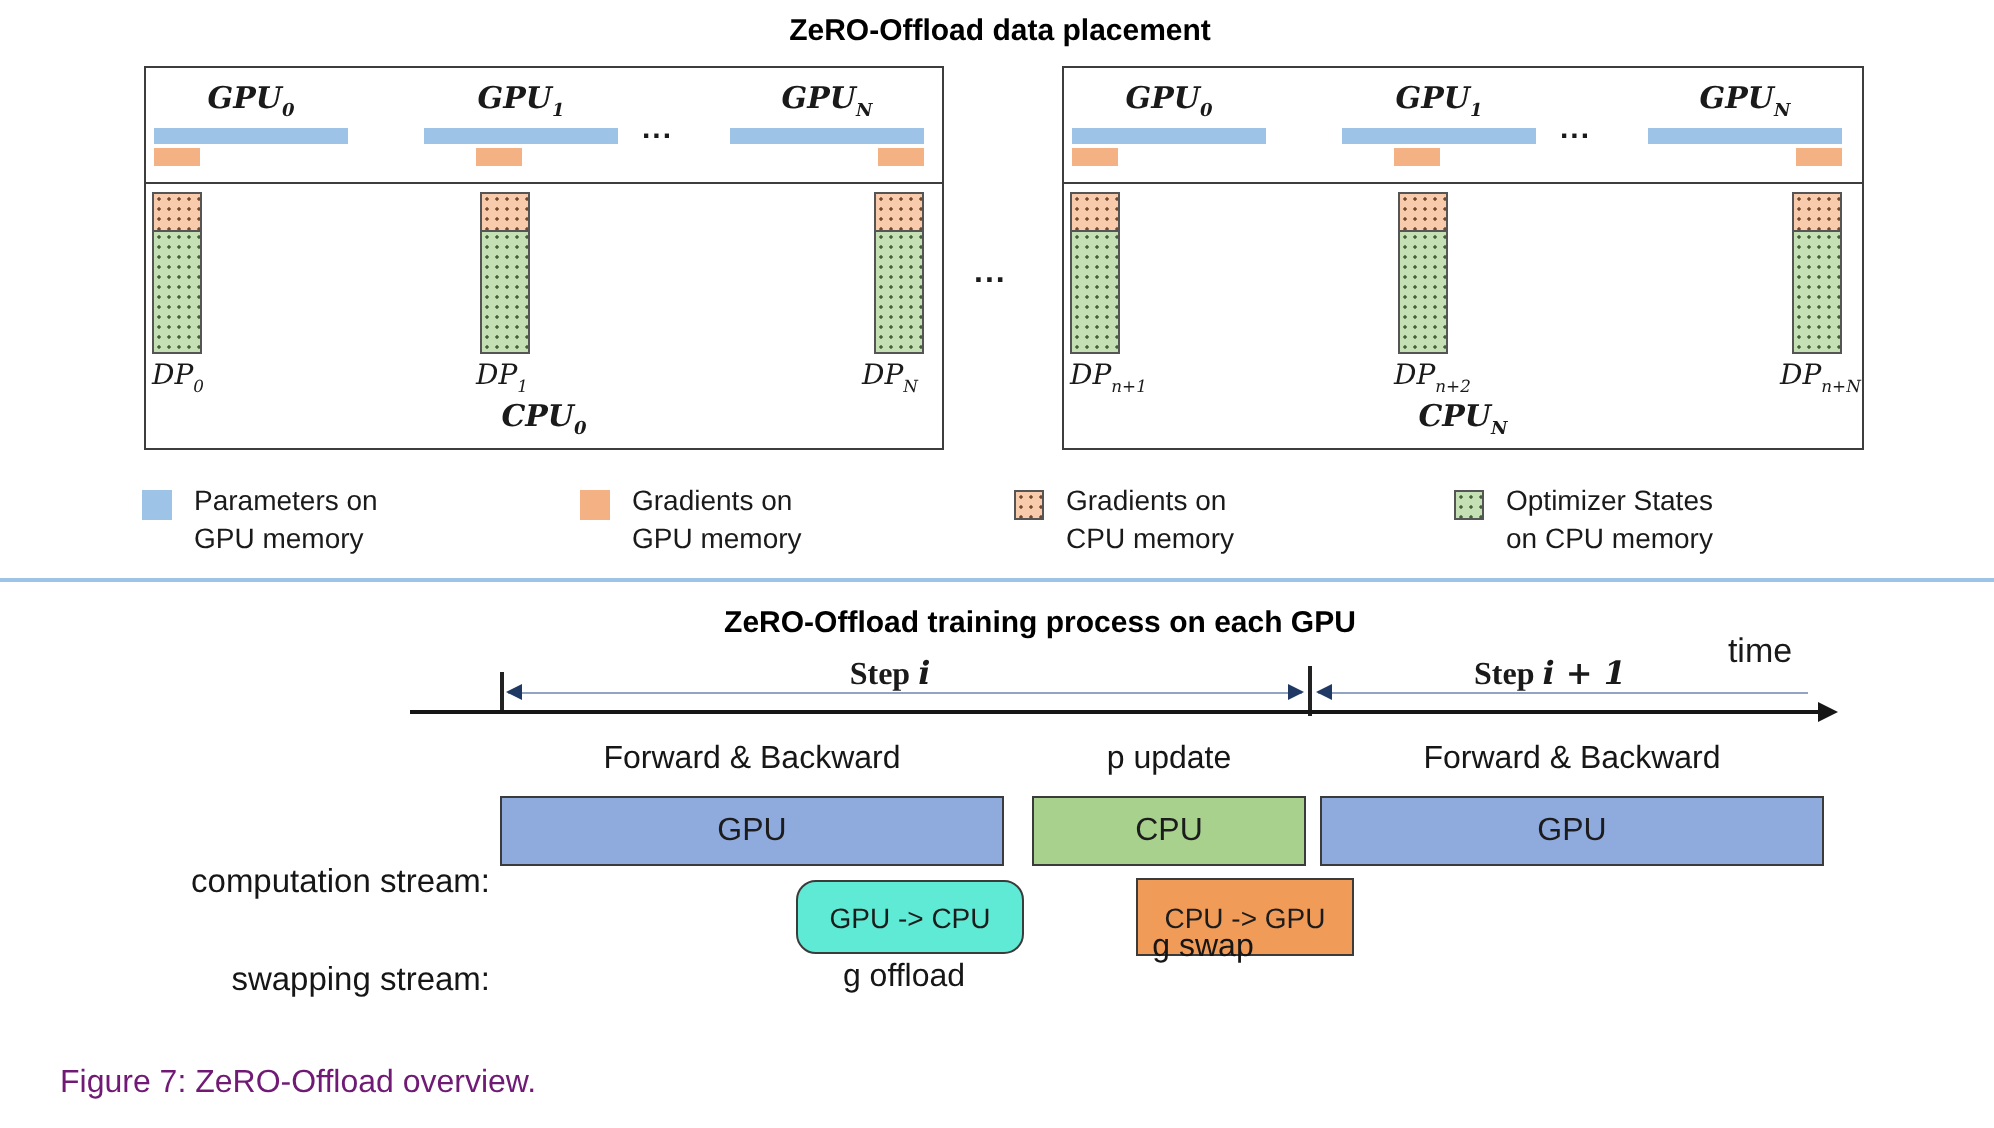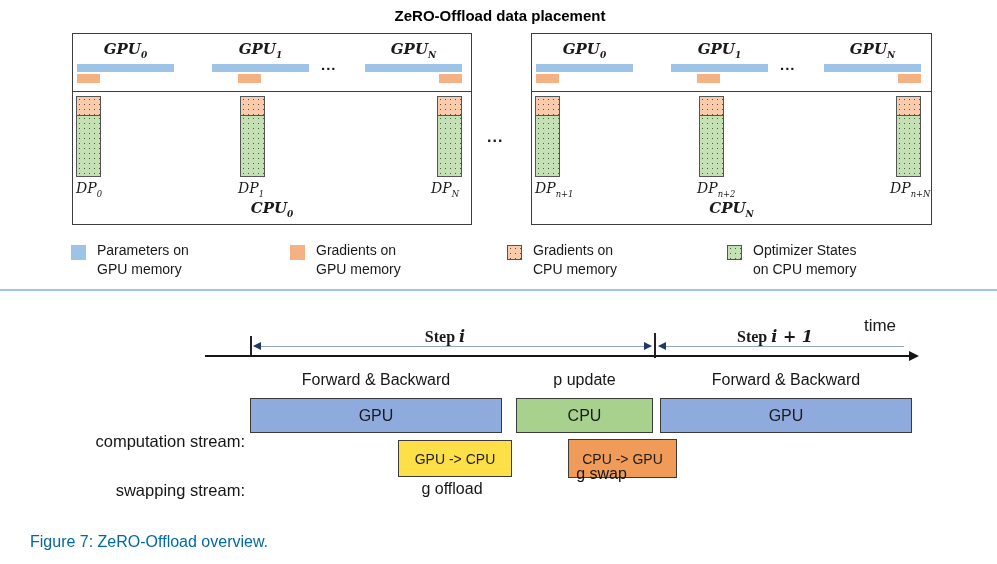--- a/index.html
+++ b/index.html
@@ -58,24 +58,24 @@
   .time-axis{position:absolute;left:205px;top:355px;width:706px;height:2px;background:#161616;}
   .time-ah{position:absolute;left:909px;top:351px;width:0;height:0;
     border-top:5px solid transparent;border-bottom:5px solid transparent;border-left:10px solid #161616;}
   .step-label{font-size:16px;font-family:"Liberation Serif",serif;font-weight:bold;}
   .mvar{font-family:"DejaVu Serif","Liberation Serif",serif;font-style:italic;}
   .phase-label{font-size:16px;color:#161616;}
   .stream-label{font-size:16.5px;color:#161616;}
   .stream-box{position:absolute;box-sizing:border-box;border:1.6px solid #3b3b3b;
     display:flex;align-items:center;justify-content:center;font-size:16px;color:#1c1c1c;}
   .sb-blue{background:#8FAADC;} .sb-green{background:#A9D18E;}
-  .sb-yellow{background:#fde047;font-size:14px;} .sb-orange{background:#F09B58;font-size:14px;}
+  .sb-yellow{background:#5eead4;font-size:14px;border-radius:10px;} .sb-orange{background:#F09B58;font-size:14px;}
   .under-label{font-size:16px;color:#161616;}
 
-  .caption{position:absolute;left:30px;top:533px;font-size:16px;color:#0369a1;}
+  .caption{position:absolute;left:30px;top:533px;font-size:16px;color:#701a75;}
 </style>
 </head>
 <body>
 
 <div id="fig">
 
   <div class="abs sec-title" style="left:130px;top:7px;width:740px;text-align:center;">ZeRO-Offload data placement</div>
 
   <div class="node-box" style="left:72px;width:398px;">
     <div class="gpu-strip">
@@ -165,20 +165,21 @@
     <span class="swatch sw-dot-orange dot-orange"></span>
     <div class="legend-text"><span>Gradients on</span><br><span>CPU memory</span></div>
   </div>
   <div class="legend-item" style="left:727px;width:190px;">
     <span class="swatch sw-dot-green dot-green"></span>
     <div class="legend-text"><span>Optimizer States</span><br><span>on CPU memory</span></div>
   </div>
 
   <div class="divider"></div>
 
+  <div class="abs sec-title" style="left:140px;top:303px;width:760px;text-align:center;">ZeRO-Offload training process on each GPU</div>
 
   <div class="abs" style="left:845px;top:316px;width:70px;font-size:17px;text-align:center;">time</div>
 
   <div class="abs step-label center" style="left:330px;top:327px;width:230px;"><span>Step </span><span class="mvar">i</span></div>
   <div class="abs step-label center" style="left:680px;top:327px;width:190px;"><span>Step </span><span class="mvar">i + 1</span></div>
 
   <div class="tick" style="left:250px;top:336px;height:21px;"></div>
   <div class="tick" style="left:654px;top:333px;height:25px;"></div>
   <div class="step-arrow" style="left:253px;top:342px;width:399px;">
     <div class="sa-line"></div>

